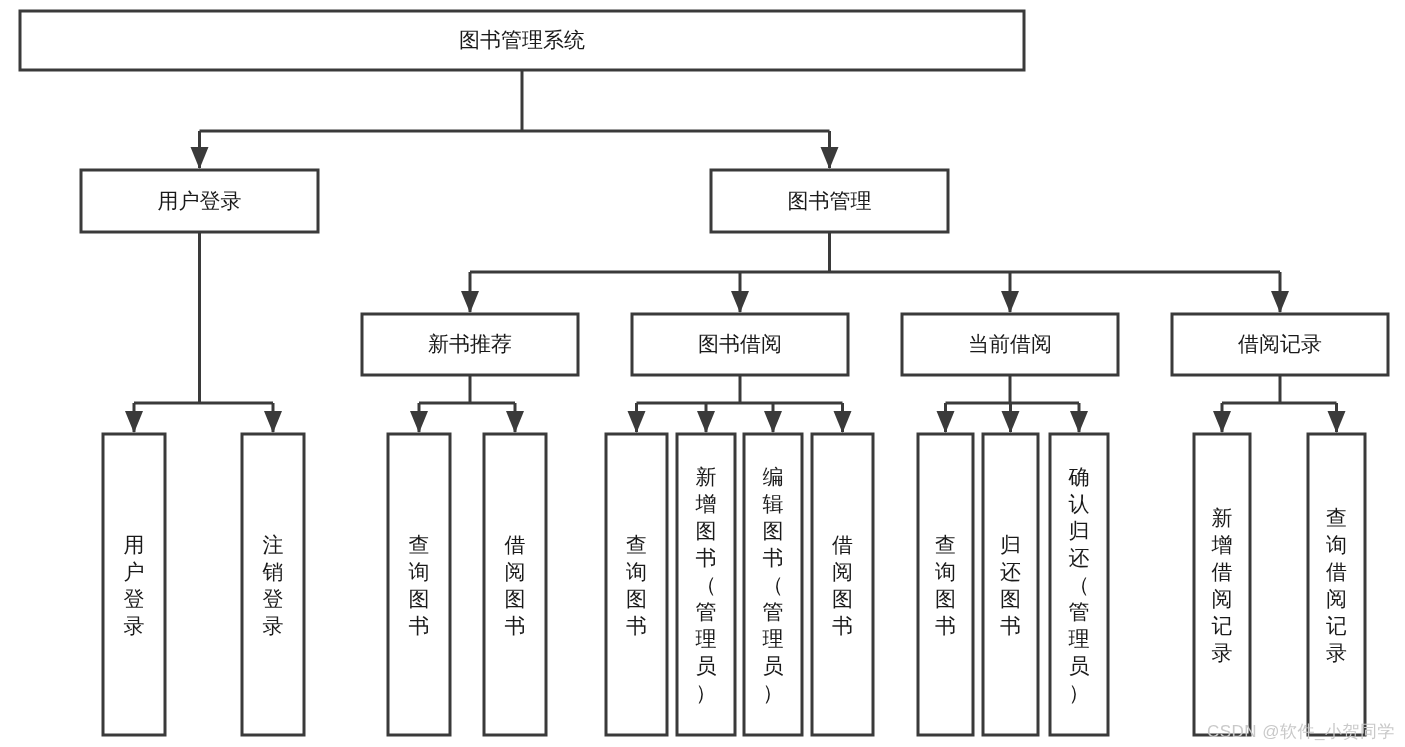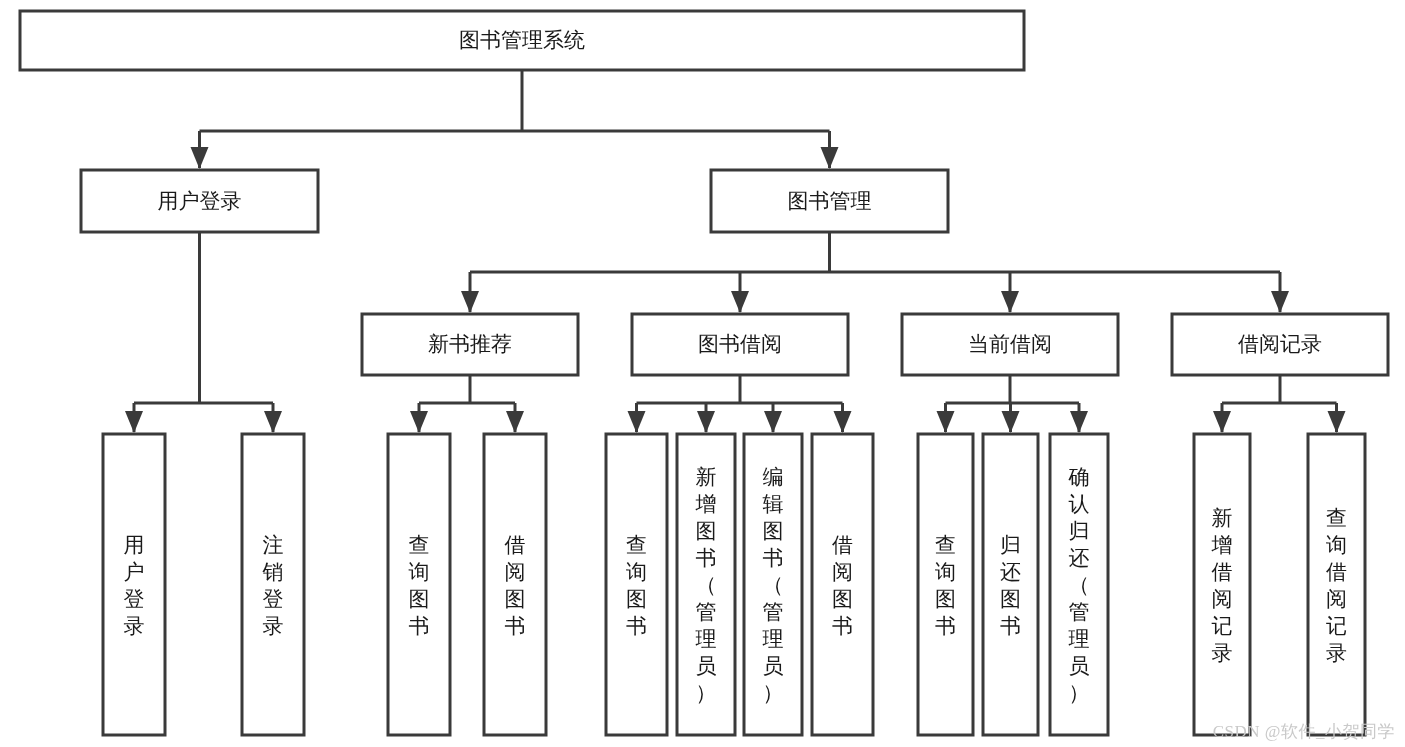--- a/index.html
+++ b/index.html
@@ -47,21 +47,21 @@
   .arrow-head {
     fill: #3a3a3a;
     stroke: none;
   }
   .watermark {
     position: absolute;
     right: 10px;
     bottom: 4px;
     color: #c9c9c9;
     font-size: 17px;
-    font-family: Liberation Serif, serif;
+    font-family: Liberation Sans, sans-serif;
     letter-spacing: 0.5px;
     user-select: none;
     white-space: nowrap;
     margin-left: 40px;
   }
 </style>
 </head>
 <body>
 
 <svg id="diagram-root" viewBox="0 0 1405 747" xmlns="http://www.w3.org/2000/svg">

